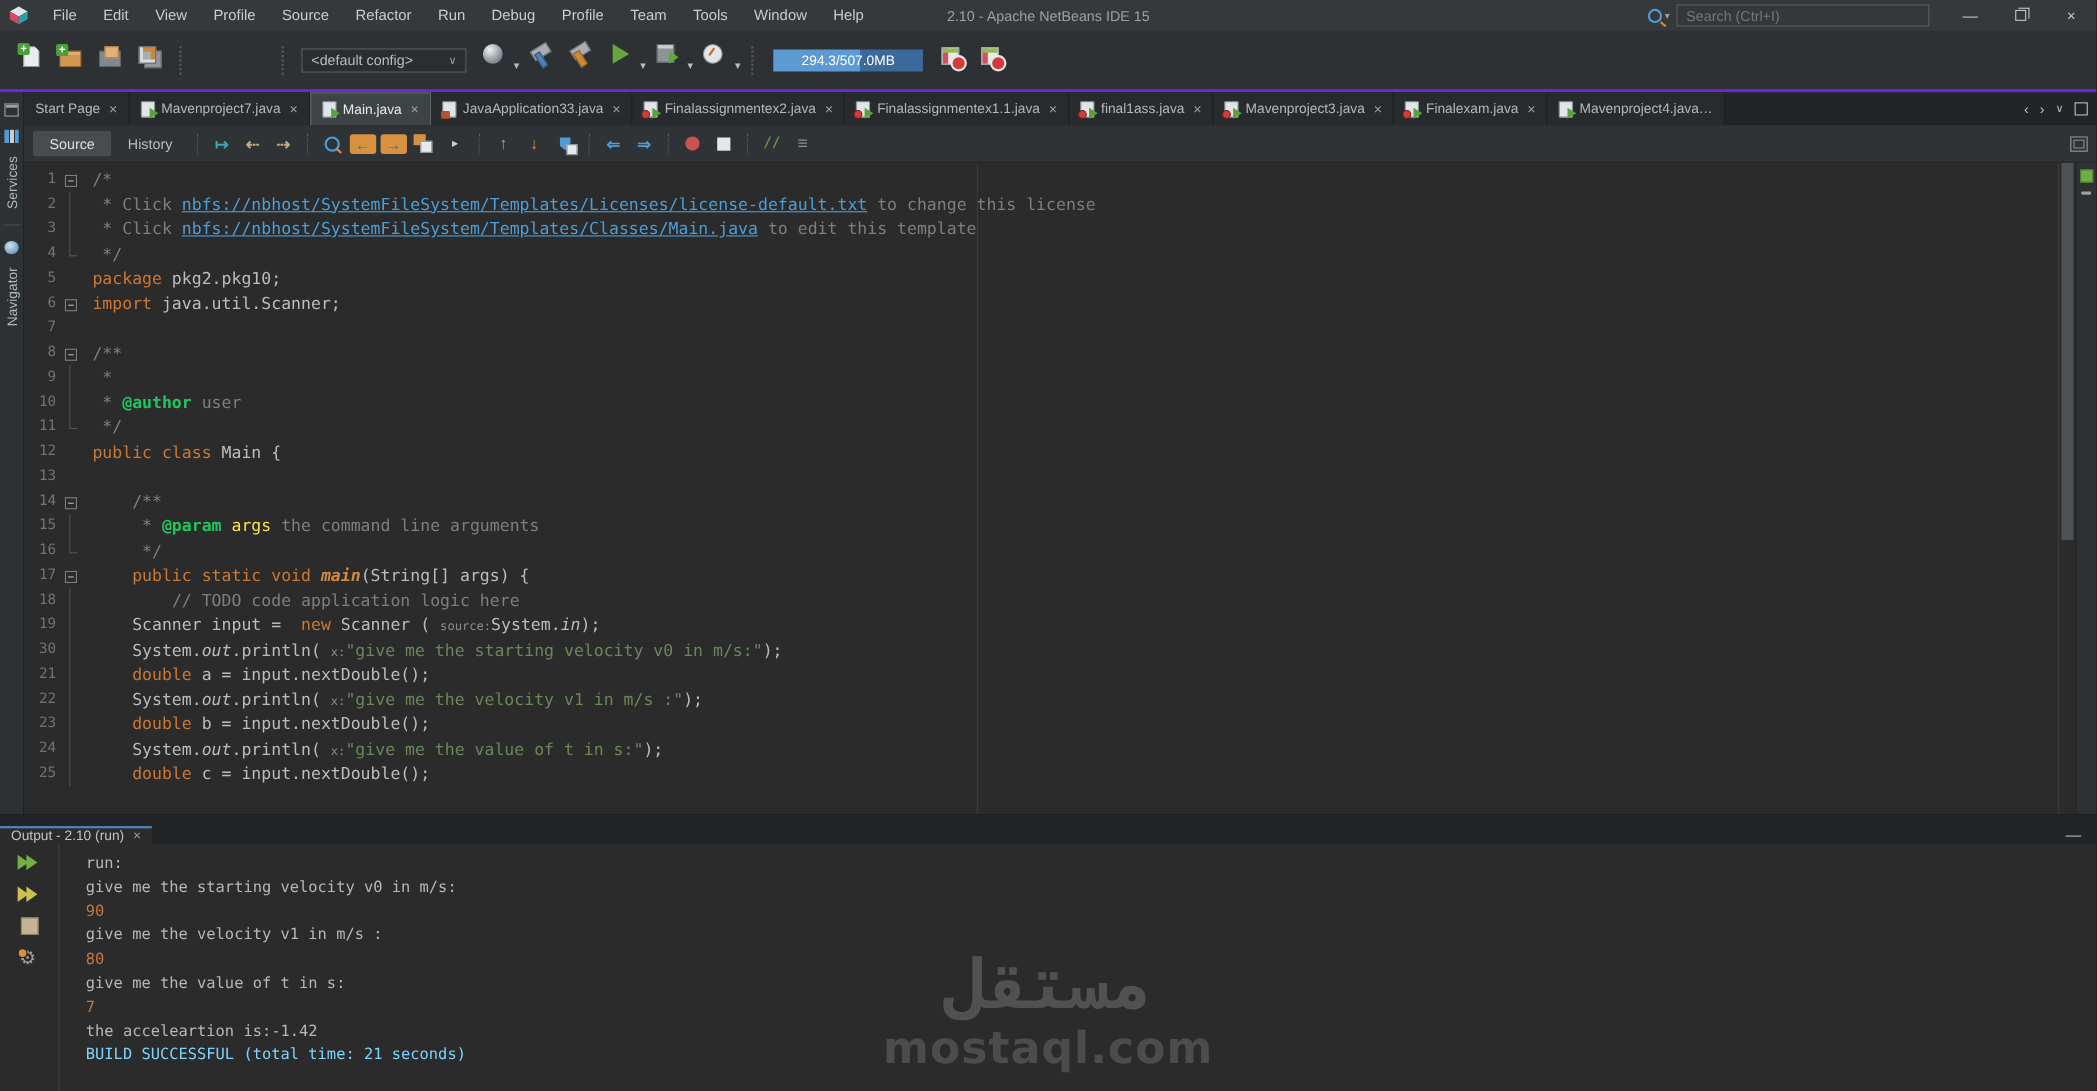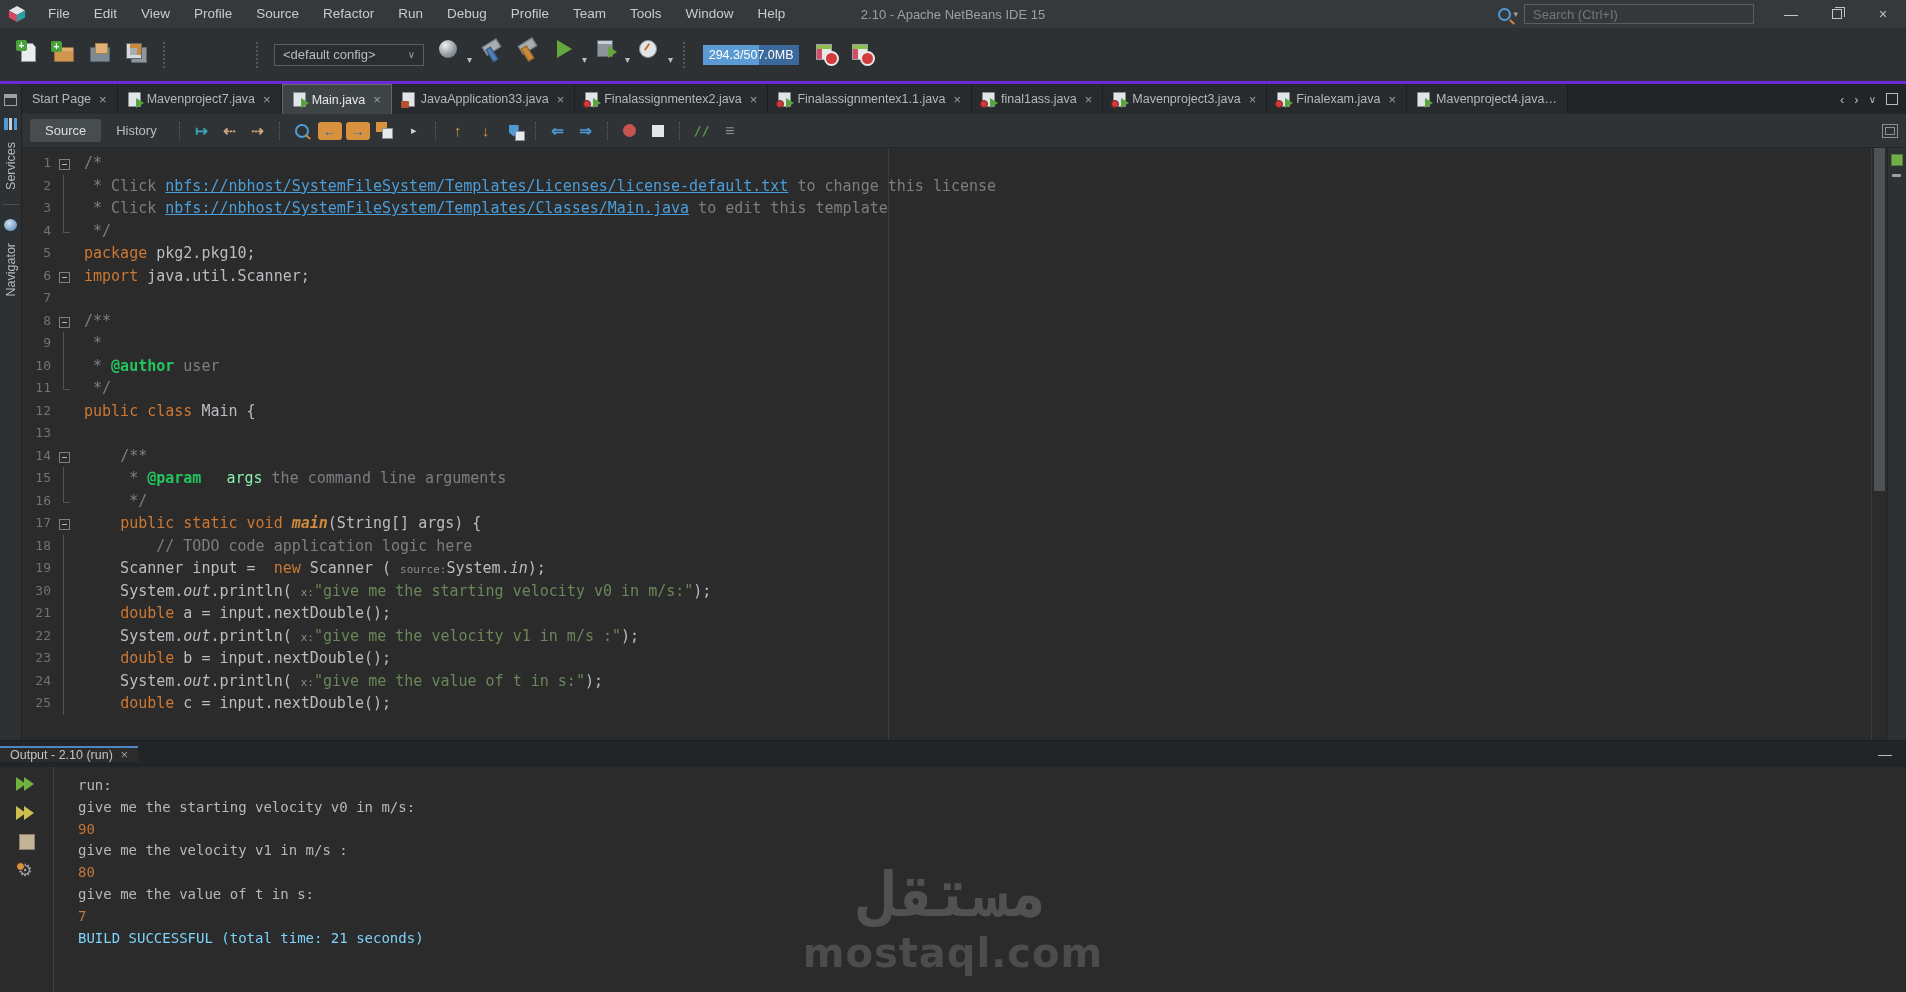--- a/index.html
+++ b/index.html
@@ -48,21 +48,21 @@
   .tbi-build::before{content:"";position:absolute;left:6px;top:7px;width:15px;height:8px;background:#a7adb1;border:1px solid #6f767b;transform:rotate(-32deg);}
   .tbi-build::after{content:"";position:absolute;left:12px;top:12px;width:4px;height:13px;background:#4f7fb5;border:1px solid #33567e;transform:rotate(-32deg);}
   .tbi-clean-build::before{content:"";position:absolute;left:6px;top:6px;width:15px;height:8px;background:#a7adb1;border:1px solid #6f767b;transform:rotate(-32deg);}
   .tbi-clean-build::after{content:"";position:absolute;left:11px;top:11px;width:5px;height:13px;background:#c98a3c;border:1px solid #8f6227;transform:rotate(-32deg);}
   .tbi-run::before{content:"";position:absolute;left:8px;top:5px;border-left:15px solid #64a83d;border-top:9px solid transparent;border-bottom:9px solid transparent;}
   .tbi-debug::before{content:"";position:absolute;left:5px;top:5px;width:14px;height:15px;background:#8d959a;border:1px solid #62696e;box-shadow:inset 0 3px 0 #c9ced2;}
   .tbi-debug::after{content:"";position:absolute;left:16px;top:11px;border-left:9px solid #64a83d;border-top:6px solid transparent;border-bottom:6px solid transparent;}
   .tbi-profile::before{content:"";position:absolute;left:4px;top:5px;width:16px;height:16px;border-radius:50%;background:#e3e6e8;border:1px solid #8d959a;}
   .tbi-profile::after{content:"";position:absolute;left:11px;top:8px;width:2px;height:8px;background:#d2691e;transform:rotate(35deg);}
   .tbi-caret{width:12px;color:#b9bdc0;font-size:10px;text-align:center;line-height:28px;margin:0 1px;}
-  .memory{width:96px;height:20px;margin:0 8px;position:relative;text-align:center;
+  .memory{width:136px;height:20px;margin:0 8px;position:relative;text-align:center;
     background:linear-gradient(to right,#5b9ad2 0,#5b9ad2 58%,#3c699c 58%,#3c699c 100%);
     color:#fff;font-size:12.5px;line-height:20px;font-family:"Liberation Sans",sans-serif;}
   .tbi-gc::before{content:"";position:absolute;left:5px;top:5px;width:14px;height:14px;background:#e9e9e9;border:1px solid #9aa0a4;
     box-shadow:inset 0 4px 0 #8cc04a, inset 5px 0 0 #d54e66;}
   .tbi-gc::after{content:"";position:absolute;right:0px;bottom:1px;width:11px;height:11px;border-radius:50%;
     background:#d23b3b;border:2px solid #e8e8e8;}
 
   
   .workspace{display:flex;height:656px;}
   .dockstrip{width:22px;background:#2e3134;border-right:1px solid #202325;display:flex;flex-direction:column;align-items:center;padding-top:4px;}
@@ -130,33 +130,33 @@
   .fold.f-box::after{content:"";position:absolute;left:6px;top:12px;width:5px;border-top:1px solid #b2b6b9;}
   .fold.f-line::before{content:"";position:absolute;left:7px;top:0;bottom:0;border-left:1px solid #4f5457;}
   .fold.f-end::before{content:"";position:absolute;left:7px;top:0;height:12px;width:6px;border-left:1px solid #4f5457;border-bottom:1px solid #4f5457;}
   .ctext{padding-left:8px;color:#b9bdc1;}
   .c-pl{color:#b9bdc1;}
   .c-kw{color:#cc7832;}
   .c-str{color:#6a8759;}
   .c-com{color:#7b7f83;}
   .c-link{color:#4a9edb;text-decoration:underline;}
   .c-tag{color:#22c55e;font-weight:bold;}
-  .c-jparam{color:#86efac;margin-left:16px;}
+  .c-jparam{color:#fde047;}
   .c-mainm{color:#d08b3e;font-weight:bold;font-style:italic;}
   .c-it{font-style:italic;color:#b9bdc1;}
   .c-hint{color:#8c8c8c;font-size:11px;}
   .vscroll{width:16px;background:#2b2b2b;border-left:1px solid #3a3d3f;position:relative;flex:none;}
   .vthumb{position:absolute;left:2px;right:2px;top:0;height:58%;background:#4d5254;}
   .estripe{width:19px;background:#2e3134;flex:none;position:relative;border-left:1px solid #232628;}
   .egreen{position:absolute;left:3px;top:6px;width:12px;height:12px;background:#6fae49;border:1px solid #4c7d30;}
   .emark{position:absolute;left:4px;top:26px;width:9px;height:3px;background:#9aa0a3;border-radius:1px;}
 
   
   .output{height:252px;display:flex;flex-direction:column;background:#2b2b2b;border-top:1px solid #1d2022;}
-  .outtabs{height:26px;background:#222528;display:flex;align-items:center;}
+  .outtabs{height:26px;background:#222528;display:flex;align-items:flex-end;}
   .outtab{display:flex;align-items:center;background:#2b2b2b;border-top:2px solid #4e86c0;padding:0 10px;
           font-size:12.5px;color:#c0c3c5;}
   .outtab .close{margin-left:8px;color:#9aa0a3;}
   .outmin{margin-left:auto;color:#b9bdc0;padding:0 14px;display:flex;align-items:center;font-size:14px;}
   .outbody{flex:1;display:flex;position:relative;min-height:0;}
   .oicons{width:54px;border-right:1px solid #3c4043;display:flex;flex-direction:column;align-items:center;padding-top:8px;gap:11px;flex:none;}
   .oi{width:22px;height:18px;position:relative;}
   .tri{position:absolute;top:2px;border-left:10px solid #72b041;border-top:7px solid transparent;border-bottom:7px solid transparent;}
   .tri.t2{left:8px;}
   .oi-rerun-stopped .tri{border-left-color:#cdc04f;}
@@ -417,20 +417,21 @@
           <span class="oi oi-ant-settings"></span>
         </div>
       <div class="ocontent" id="ocontent">
           <div class="oline o-pl">run:</div>
           <div class="oline o-pl">give me the starting velocity v0 in m/s:</div>
           <div class="oline o-in">90</div>
           <div class="oline o-pl">give me the velocity v1 in m/s :</div>
           <div class="oline o-in">80</div>
           <div class="oline o-pl">give me the value of t in s:</div>
           <div class="oline o-in">7</div>
+          <div class="oline o-pl">the acceleartion is:-1.42</div>
           <div class="oline o-ok">BUILD SUCCESSFUL (total time: 21 seconds)</div>
         </div>
       <div class="watermark">
         <div class="wm-ar">مستقل</div>
         <div class="wm-en">mostaql.com</div>
       </div>
     </div>
   </div>
 
 </div>

